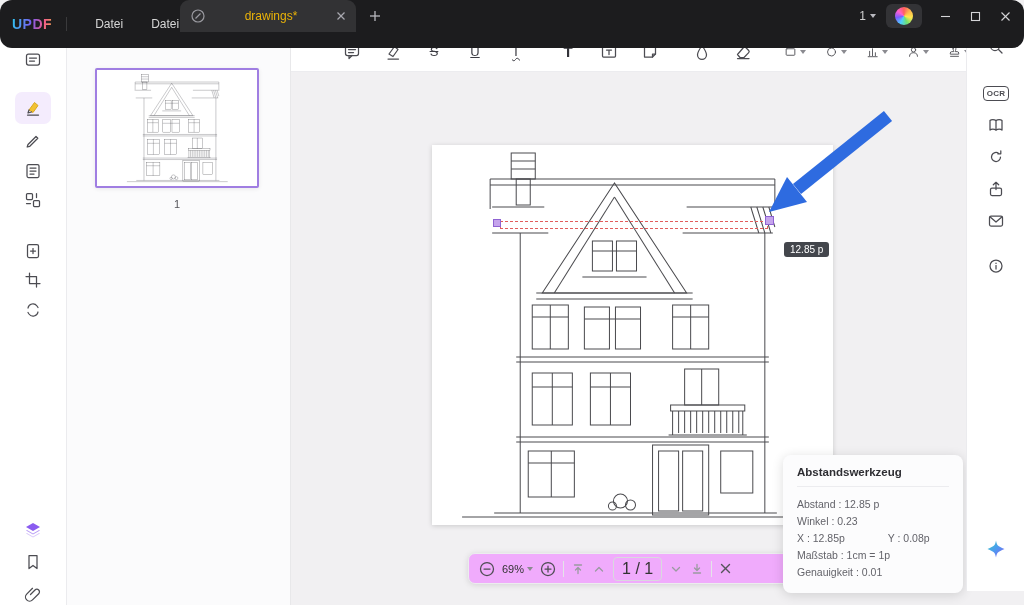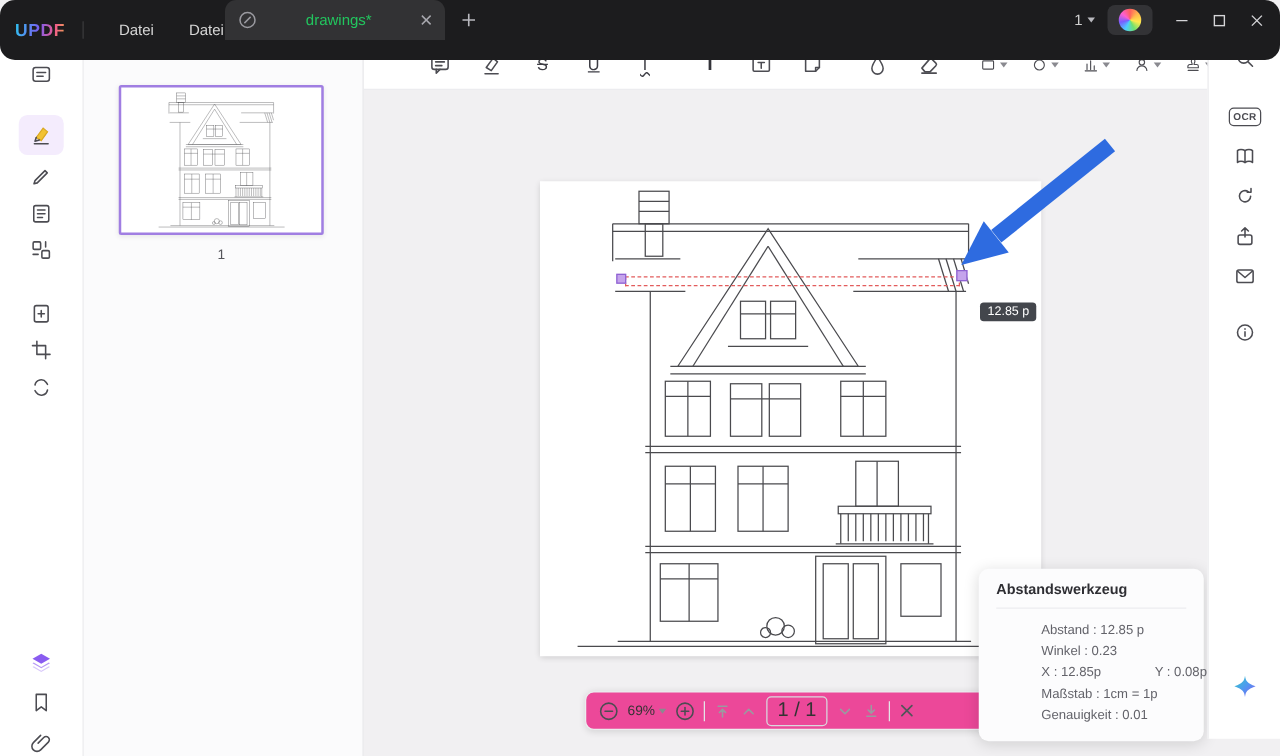--- a/index.html
+++ b/index.html
@@ -9,21 +9,21 @@
 
   
   #titlebar{left:0;top:0;width:1024px;height:48px;background:#1c1c1e;display:flex;align-items:center;z-index:20;border-radius:12px;}
   #logo{margin-left:12px;font-size:14px;font-weight:bold;letter-spacing:.5px;
         background:linear-gradient(100deg,#2bc7f0 0%,#7a5cf0 48%,#f05c8a 78%,#f0a64d 100%);
         -webkit-background-clip:text;background-clip:text;color:transparent;}
   .tb-sep{width:1px;height:14px;background:#3a3a3c;margin:0 14px;}
   .menu{color:#d6d6d6;font-size:12px;padding:0 14px;cursor:default;}
   #tab{position:absolute;left:180px;top:0;width:176px;height:32px;background:#323234;border-radius:9px 9px 0 0;
        display:flex;align-items:center;padding:0 10px;box-sizing:border-box;}
-  #tab .lbl{flex:1;text-align:center;color:#22c55e;font-size:12px;}
+  #tab .lbl{flex:1;text-align:center;color:#eab308;font-size:12px;}
   .ticon{width:16px;height:16px;}
   #plus-btn{position:absolute;left:366px;top:7px;width:18px;height:18px;display:flex;align-items:center;justify-content:center;}
   #tb-right{position:absolute;right:4px;top:0;height:32px;display:flex;align-items:center;}
   #win-count{color:#cfcfcf;font-size:12px;display:flex;align-items:center;gap:4px;padding:0 10px;}
   #avatar-wrap{width:36px;height:24px;background:#333336;border-radius:6px;display:flex;align-items:center;justify-content:center;margin-right:8px;}
   #avatar{width:18px;height:18px;border-radius:50%;
           background:conic-gradient(#ff5f5f,#ffb84d,#ffe84d,#6fe06f,#4dd0ff,#7a5cff,#ff5fd0,#ff5f5f);}
   .winbtn{width:30px;height:32px;display:flex;align-items:center;justify-content:center;}
   .caret{width:0;height:0;border-left:3.5px solid transparent;border-right:3.5px solid transparent;border-top:4px solid #8a8a90;}
   .caret.light{border-top-color:#b9b9bf;}
@@ -58,32 +58,32 @@
   #canvas{left:290px;top:72px;width:676px;height:533px;background:#f1f0f2;z-index:1;}
   #page{left:432px;top:145px;width:401px;height:380px;background:#ffffff;box-shadow:0 1px 5px rgba(0,0,0,.16);z-index:2;}
   #page svg.house{position:absolute;left:0;top:0;}
   .dash-box{position:absolute;left:68px;top:76px;width:268px;height:8px;border:1px dashed #e25c5c;box-sizing:border-box;}
   .handle{position:absolute;background:#c5a4ec;border:1px solid #8f63d2;box-sizing:border-box;}
   #handle-left{left:61px;top:74px;width:8px;height:8px;}
   #handle-right{left:333px;top:71px;width:9px;height:9px;}
   #measure-tip{position:absolute;left:352px;top:97px;background:#43464c;color:#fff;font-size:10px;padding:2px 6px;border-radius:3px;white-space:nowrap;}
 
   
-  #zoombar{left:468px;top:553px;width:330px;height:31px;background:#ec4899;border:1px solid #ececef;border-radius:7px;
+  #zoombar{left:468px;top:553px;width:330px;height:31px;background:#f0abfc;border:1px solid #ececef;border-radius:7px;
            box-shadow:0 1px 6px rgba(0,0,0,.12);display:flex;align-items:center;padding:0 10px;box-sizing:border-box;gap:7px;z-index:6;}
   #zoom-level{font-size:11px;color:#333;display:flex;align-items:center;gap:3px;}
   .vdiv{width:1px;height:16px;background:#e4e4e8;}
   #page-box{border:1px solid #d9d9de;border-radius:4px;padding:2px 8px;font-size:16px;color:#333;}
 
   
   #info-panel{left:783px;top:455px;width:180px;height:138px;background:#fcfcfd;border-radius:8px;
               box-shadow:0 2px 12px rgba(0,0,0,.14);z-index:7;padding:11px 14px;box-sizing:border-box;}
   #info-panel .title{font-size:11.5px;font-weight:bold;color:#2e2e33;}
   #info-panel .div{height:1px;background:#ececef;margin:8px 0 9px 0;}
-  #info-panel .row{font-size:10.5px;color:#63636a;line-height:17px;white-space:nowrap;margin-left:36px;}
+  #info-panel .row{font-size:10.5px;color:#63636a;line-height:17px;white-space:nowrap;}
   #info-panel .row .xcol{display:inline-block;width:88px;}
 
   
   #arrow-svg{left:0;top:0;width:1024px;height:605px;pointer-events:none;z-index:12;}
 
   
   svg.ic{display:block;}
   svg.ic .st{stroke:#4c4c52;stroke-width:1.25;fill:none;stroke-linecap:round;stroke-linejoin:round;}
   svg.ic .stp{stroke:#7a4fd8;stroke-width:1.3;fill:none;stroke-linecap:round;stroke-linejoin:round;}
   svg.ic .stg{stroke:#9a9aa0;stroke-width:1.3;fill:none;stroke-linecap:round;stroke-linejoin:round;}

